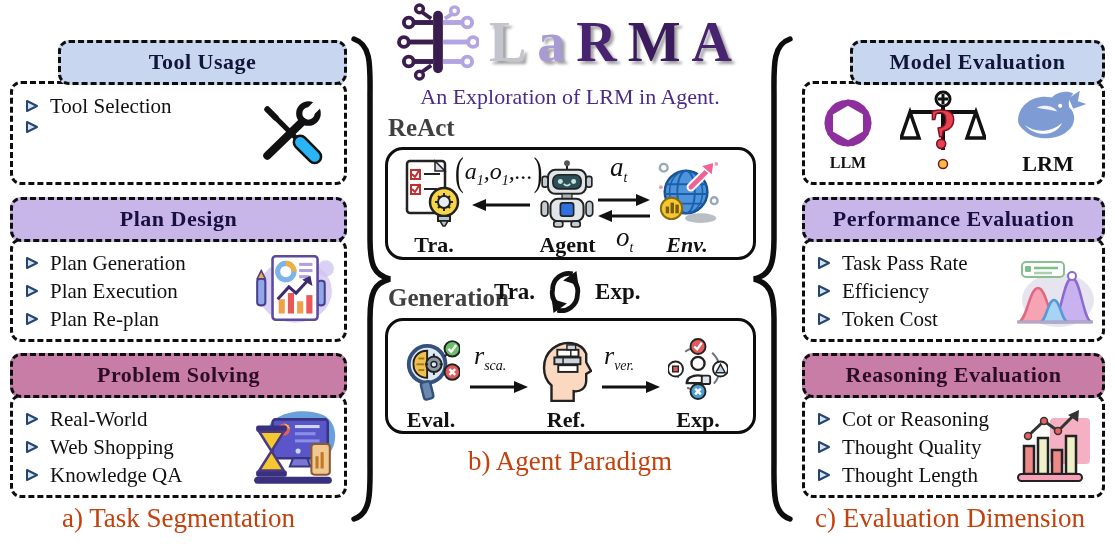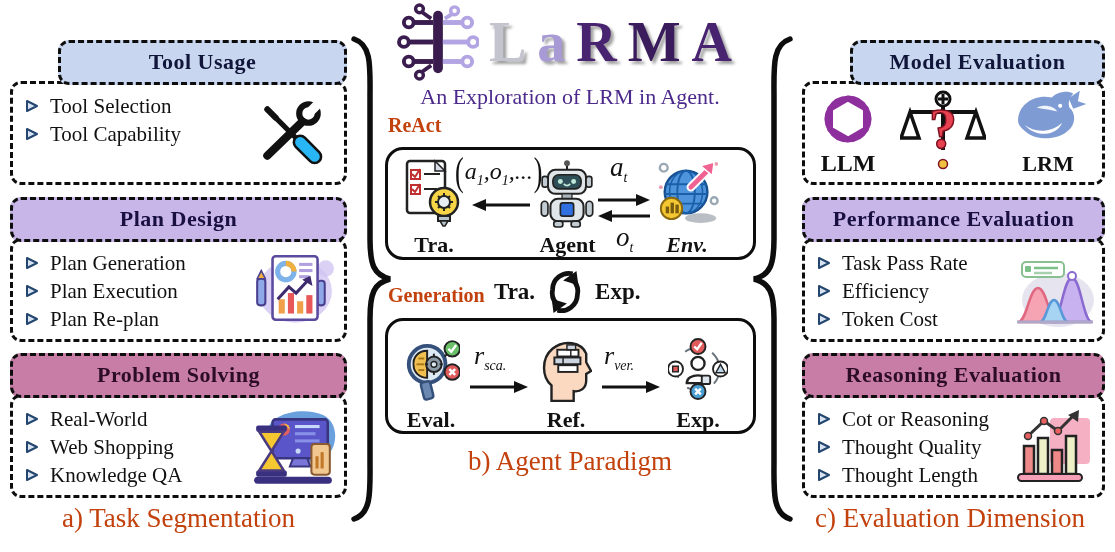--- a/index.html
+++ b/index.html
@@ -29,21 +29,21 @@
   .logo-title{font-size:56px;font-weight:bold;letter-spacing:11px;line-height:80px;
               text-shadow:3px 3px 3px rgba(80,80,80,0.55);}
   .logo-title span:nth-child(1){color:#c4c4cf;}
   .logo-title span:nth-child(2){color:#a89ad4;}
   .logo-title span:nth-child(3){color:#482470;}
   .logo-title span:nth-child(4){color:#3a1c5c;}
   .logo-title span:nth-child(5){color:#482470;}
   .subtitle{position:absolute;left:370px;top:84px;width:400px;text-align:center;
             font-size:22px;color:#4b2a8c;}
 
-  .flow-title{position:absolute;font-size:20px;font-weight:bold;color:#c2410c;}
+  .flow-title{position:absolute;font-size:25px;font-weight:bold;color:#404040;}
   .round-box{position:absolute;left:385px;width:371px;border:3px solid #0d0d0d;border-radius:18px;
              background:#fff;box-sizing:border-box;}
   .node-label{position:absolute;font-size:22px;font-weight:bold;text-align:center;}
   .math{font-style:italic;font-size:24px;}
   .math sub{font-size:14px;font-style:italic;}
   .mparen{display:inline-block;font-style:normal;font-size:26px;transform:scaleY(1.5);
           vertical-align:-2px;padding:0 1px;}
   .cycle-row{position:absolute;left:494px;top:268px;display:flex;align-items:center;gap:9px;}
   .cycle-row .clabel{font-size:23px;font-weight:bold;}
 </style>
@@ -58,21 +58,20 @@
       <div class="item">
         <svg width="14" height="14" viewBox="0 0 14 14">
             <polygon points="2,2 12,7 2,12" fill="#d8e4f4" stroke="#24466e" stroke-width="2" stroke-linejoin="round"></polygon>
           </svg>
         <span>Tool Selection</span>
       </div>
       <div class="item">
         <svg width="14" height="14" viewBox="0 0 14 14">
             <polygon points="2,2 12,7 2,12" fill="#d8e4f4" stroke="#24466e" stroke-width="2" stroke-linejoin="round"></polygon>
           </svg>
-        <span>Tool Capability</span>
       </div>
       <svg class="bdy-icon" style="right:16px;" width="74" height="74" viewBox="0 0 72 72">
         <line x1="13" y1="13" x2="21" y2="21" stroke="#111" stroke-width="6" stroke-linecap="round"></line>
         <line x1="21" y1="21" x2="43" y2="43" stroke="#111" stroke-width="5"></line>
         <line x1="45" y1="45" x2="59" y2="59" stroke="#111" stroke-width="15" stroke-linecap="round"></line>
         <line x1="45" y1="45" x2="59" y2="59" stroke="#29b6f6" stroke-width="10" stroke-linecap="round"></line>
         <circle cx="53" cy="17" r="9" fill="none" stroke="#111" stroke-width="6"></circle>
         <line x1="54" y1="16" x2="66" y2="4" stroke="#fff" stroke-width="9"></line>
         <line x1="47" y1="25" x2="13" y2="58" stroke="#111" stroke-width="8" stroke-linecap="round"></line>
       </svg>
@@ -378,21 +377,21 @@
         <svg width="58" height="58" viewBox="0 0 62 62">
           <g transform="translate(31,31)" stroke="#8e2f9e" stroke-width="6" fill="none" stroke-linecap="round">
             <path d="M 0,-22 A 22,22 0 0 1 19,-11 L 19,8"></path>
             <path d="M 0,-22 A 22,22 0 0 1 19,-11 L 19,8" transform="rotate(60)"></path>
             <path d="M 0,-22 A 22,22 0 0 1 19,-11 L 19,8" transform="rotate(120)"></path>
             <path d="M 0,-22 A 22,22 0 0 1 19,-11 L 19,8" transform="rotate(180)"></path>
             <path d="M 0,-22 A 22,22 0 0 1 19,-11 L 19,8" transform="rotate(240)"></path>
             <path d="M 0,-22 A 22,22 0 0 1 19,-11 L 19,8" transform="rotate(300)"></path>
           </g>
         </svg>
-        <div style="font-weight:bold;font-size:24px;margin-top:-2px;">LLM</div>
+        <div style="font-weight:bold;font-size:16px;margin-top:-2px;">LLM</div>
       </div>
       <div>
         <svg width="86" height="82" viewBox="0 0 86 82">
           <line x1="43" y1="14" x2="43" y2="60" stroke="#111" stroke-width="4"></line>
           <line x1="10" y1="22" x2="76" y2="22" stroke="#111" stroke-width="4"></line>
           <circle cx="43" cy="9" r="7" fill="#fff" stroke="#111" stroke-width="3"></circle>
           <line x1="43" y1="4" x2="43" y2="14" stroke="#111" stroke-width="3"></line>
           <line x1="38" y1="9" x2="48" y2="9" stroke="#111" stroke-width="3"></line>
           <polygon points="10,22 1,48 19,48" fill="none" stroke="#111" stroke-width="3.5"></polygon>
           <polygon points="76,22 67,48 85,48" fill="none" stroke="#111" stroke-width="3.5"></polygon>

